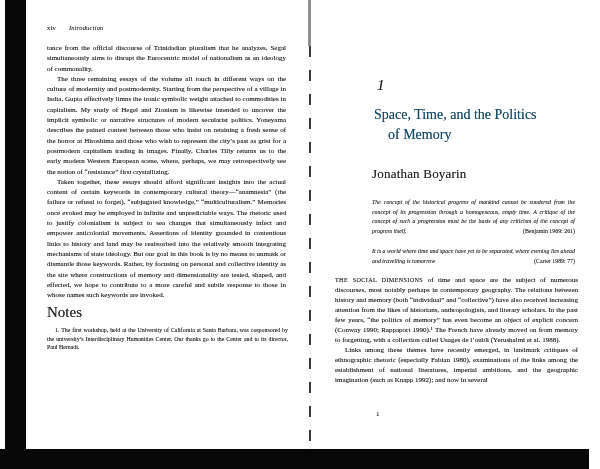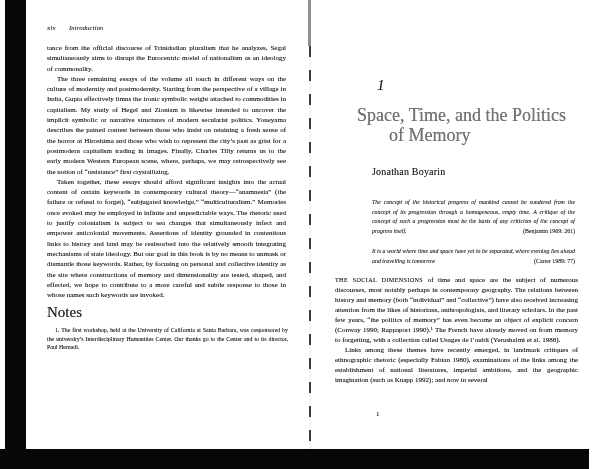--- a/index.html
+++ b/index.html
@@ -48,27 +48,27 @@
     font-size:5.9px; line-height:8.6px; text-align:justify;
     text-indent:8px; color:#262626; margin:0;
   }
 
   
   .chapter-number {
     position:absolute; left:377px; top:77px;
     font-size:15px; font-style:italic; color:#1b1b1b;
   }
   .chapter-title {
-    position:absolute; left:357px; top:105px; width:215px;
-    font-size:18px; line-height:20px; color:#737373;
+    position:absolute; left:374px; top:105px; width:215px;
+    font-size:14px; line-height:20px; color:#0c4a6e;
   }
-  .chapter-title .title-line2 { margin-left:32px; }
+  .chapter-title .title-line2 { margin-left:14px; }
   .author {
     position:absolute; left:372px; top:166px;
-    font-size:10px; letter-spacing:0.2px; color:#222222;
+    font-size:13px; letter-spacing:0.2px; color:#222222;
   }
 
   .epigraphs { position:absolute; left:372px; top:198px; width:203px; }
   .epigraph {
     font-size:5.9px; line-height:9.7px; font-style:italic;
     text-align:justify; color:#2a2a2a; margin:0 0 10px 0;
   }
   .epigraph .cite { float:right; font-style:normal; padding-left:6px; }
 
   .rp-body {

